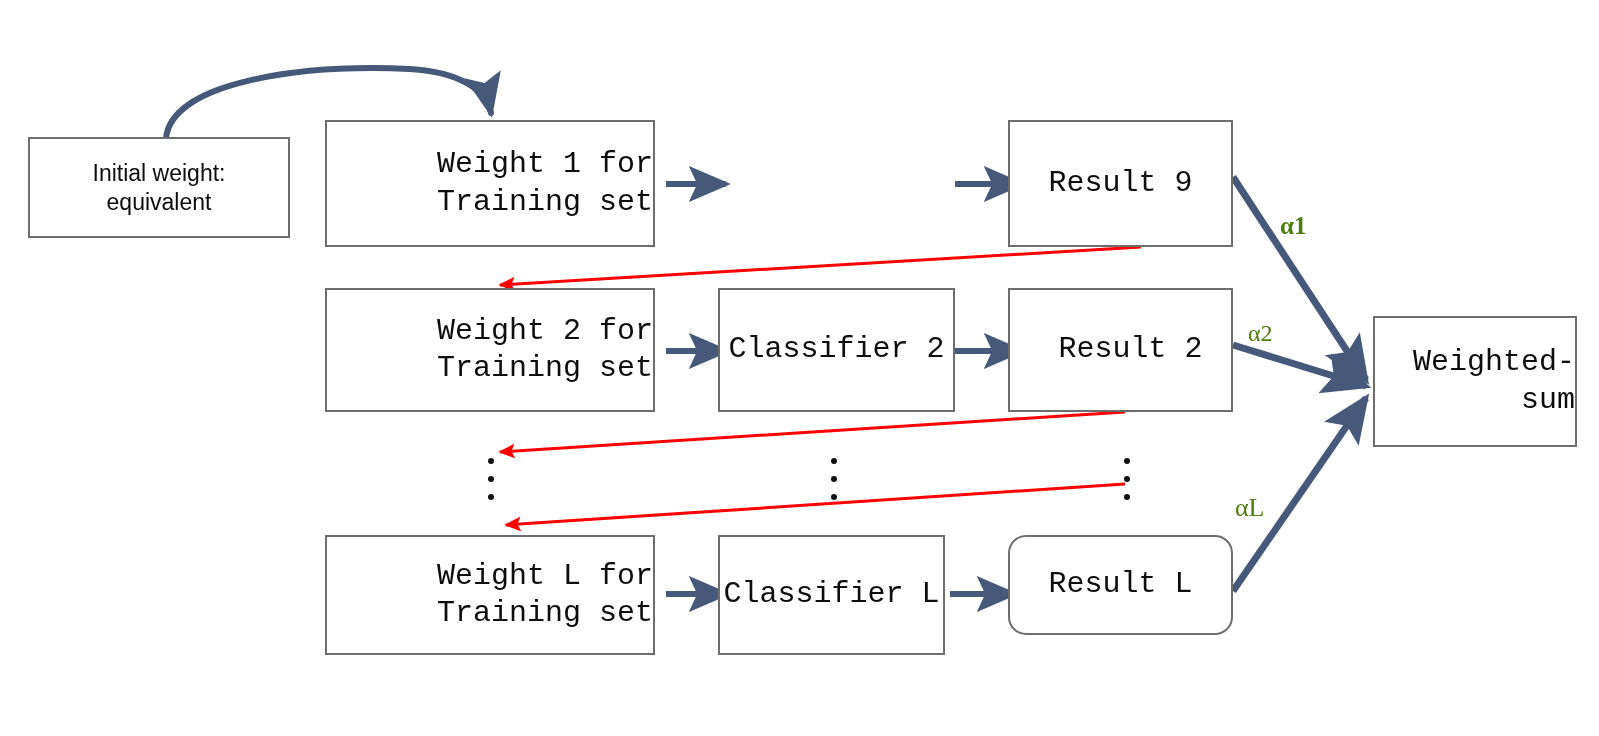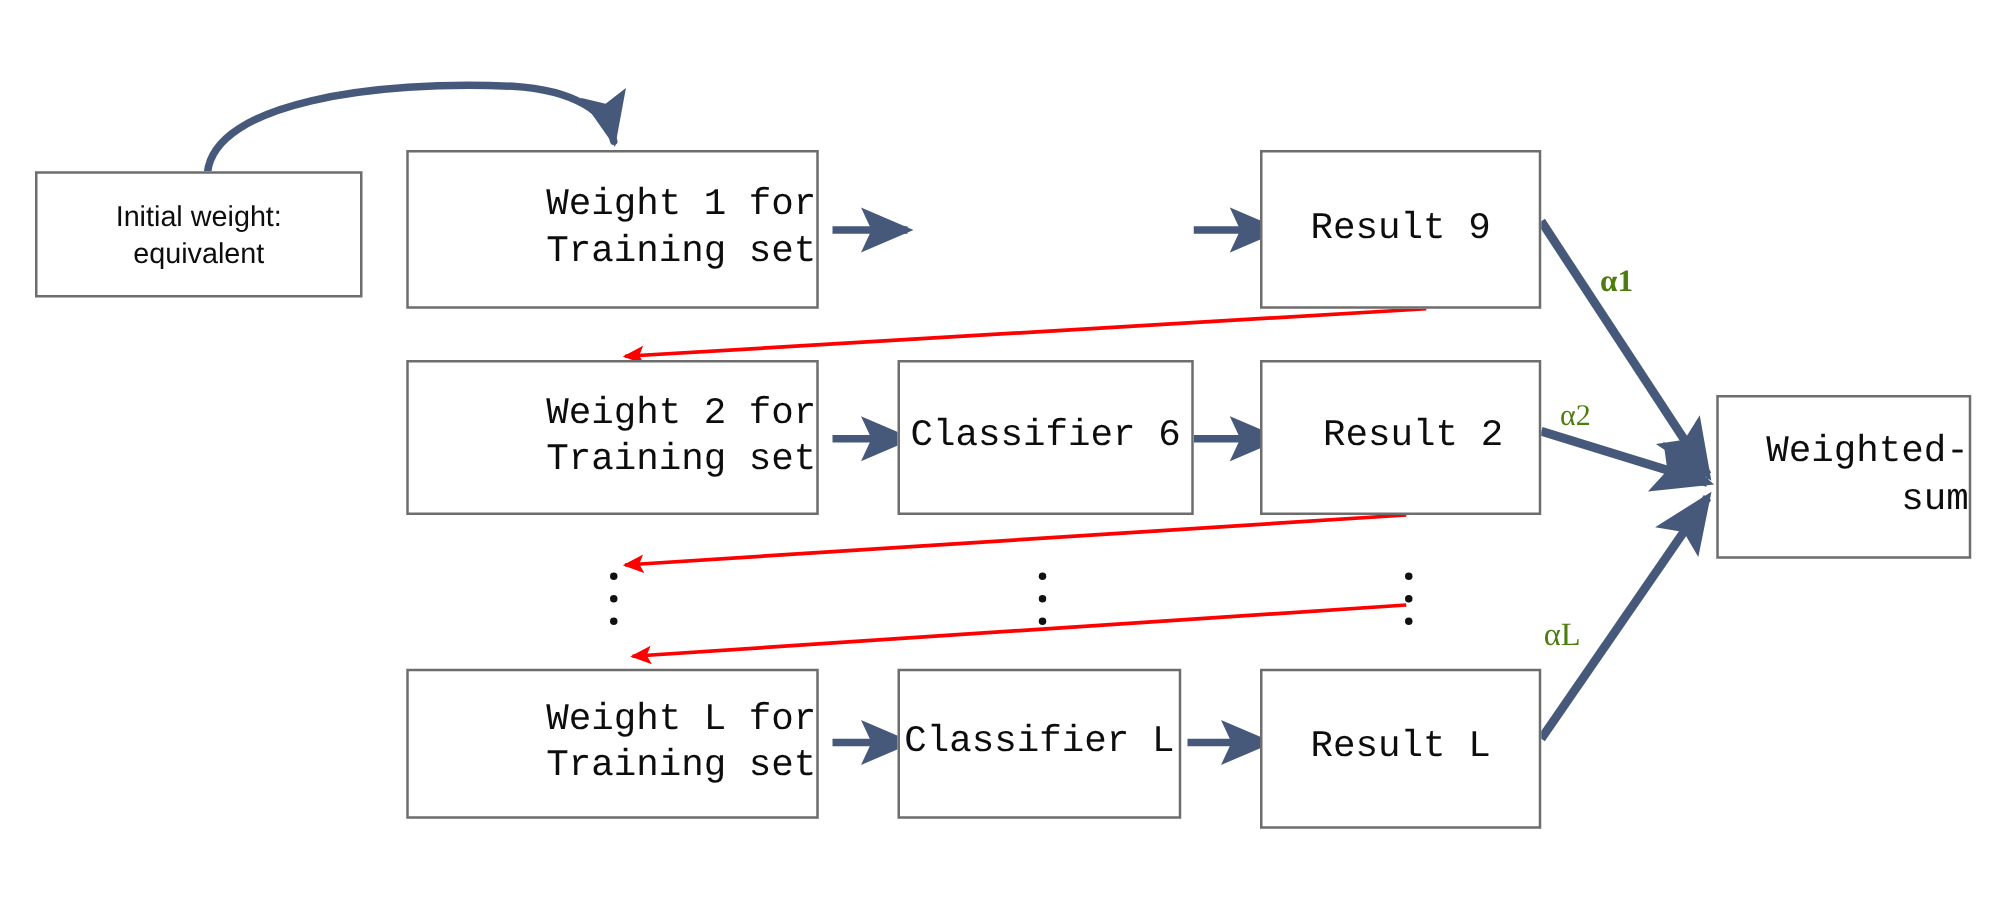--- a/index.html
+++ b/index.html
@@ -125,33 +125,33 @@
     <span>Weight 1 for Training set</span>
   </div>
   <div class="node serif" style="left:1008px; top:120px; width:225px; height:127px;">
     <span>Result 9</span>
   </div>
 
   <div class="node serif" style="left:325px; top:288px; width:330px; height:124px;">
     <span>Weight 2 for Training set</span>
   </div>
   <div class="node serif" style="left:718px; top:288px; width:237px; height:124px;">
-    <span>Classifier 6</span>
+    <span>Classifier 2</span>
   </div>
   <div class="node serif" style="left:1008px; top:288px; width:225px; height:124px;padding-left:20px;">
     <span>Result 2</span>
   </div>
 
   <div class="node serif" style="left:325px; top:535px; width:330px; height:120px;padding-left:23px;">
     <span>Weight L for Training set</span>
   </div>
   <div class="node serif" style="left:718px; top:535px; width:227px; height:120px;">
     <span>Classifier L</span>
   </div>
-  <div class="node serif" style="left:1008px; top:535px; width:225px; height:128px;">
+  <div class="node serif" style="left:1008px; top:535px; width:225px; height:100px;border-radius:18px;">
     <span>Result L</span>
   </div>
 
   <div class="node serif" style="left:1373px; top:316px; width:204px; height:131px;">
     <span>Weighted-sum</span>
   </div>
 
   <div class="edge-label bold" style="left:1280px; top:212px;">
     <span>α1</span>
   </div>

